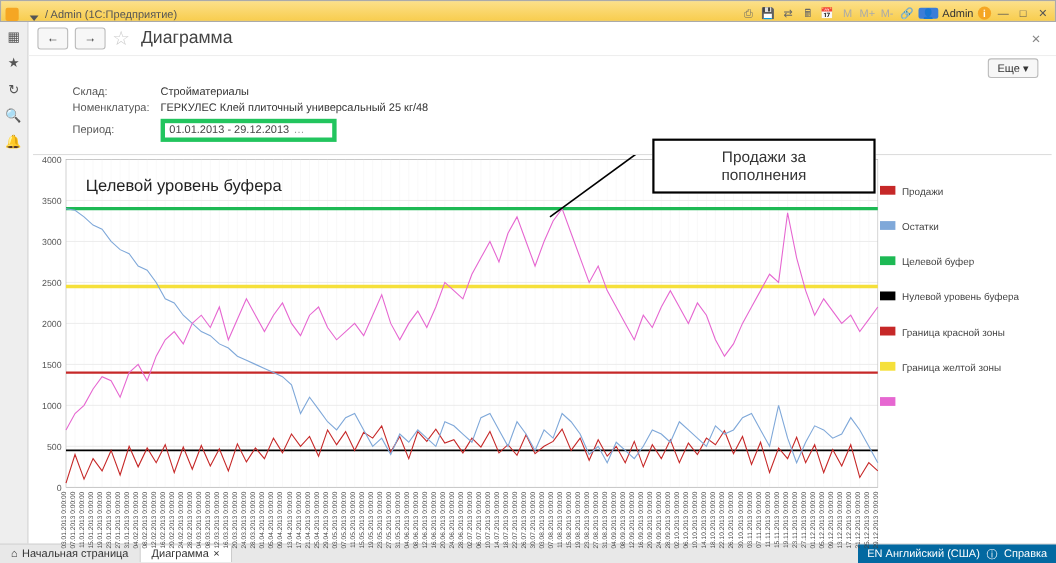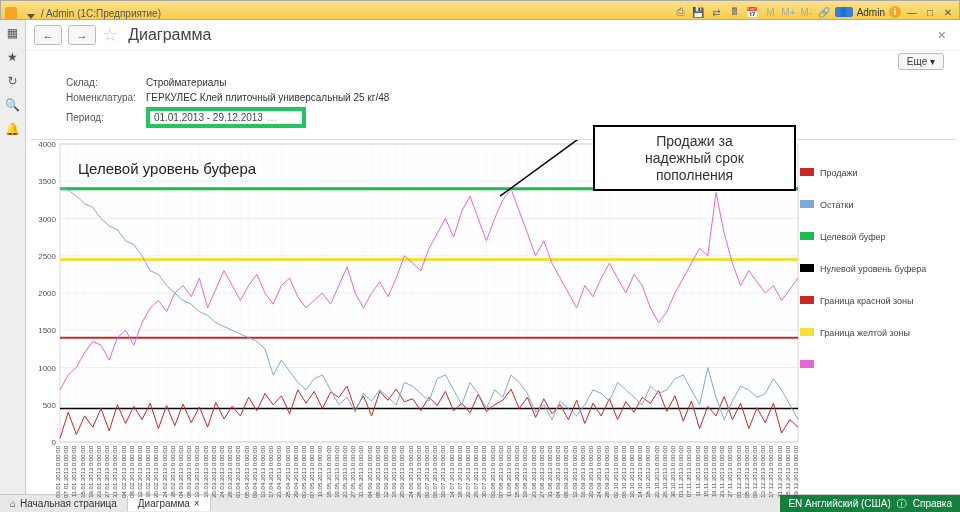--- a/index.html
+++ b/index.html
@@ -35,21 +35,21 @@
   .legend { position: absolute; right: 6px; top: 28px; width: 150px; font-size: 9px; color: #444; }
   .legend-item { display: flex; align-items: flex-start; gap: 6px; margin-bottom: 22px; }
   .legend-sw { width: 14px; height: 8px; }
   .ann-box { position: absolute; border: 2px solid #000; background: #fff; padding: 6px 10px; font-size: 14px; text-align: center; line-height: 1.2; }
   .ann-text { position: absolute; font-size: 15px; color: #222; }
   .bottom-tabs { height: 18px; background: #e8e8e8; border-top: 1px solid #ccc; display: flex; align-items: center; font-size: 10px; }
   .tab { padding: 2px 10px; border-right: 1px solid #ccc; display: flex; align-items: center; gap: 4px; cursor: pointer; }
   .tab.active { background: #fff; }
   .tab .home { font-size: 10px; }
   .tab .tx { font-size: 10px; }
-  .status-right { margin-left: auto; background: #15803d; color: #fff; padding: 2px 8px; font-size: 10px; display: flex; align-items: center; gap: 6px; }
+  .status-right { margin-left: auto; background: #0369a1; color: #fff; padding: 2px 8px; font-size: 10px; display: flex; align-items: center; gap: 6px; }
   .y-tick { font-size: 8px; fill: #555; text-anchor: end; }
   .x-tick { font-size: 6px; fill: #444; text-anchor: end; }
 </style>
 </head>
 <body>
 
 <div class="titlebar">
   <div class="app-icon"></div>
   <div class="dd"></div>
   <div class="title">/ Admin (1С:Предприятие)</div>
@@ -328,21 +328,20 @@
           <path d="M30 298.27500000000003 L38.2 272.2 L46.400000000000006 294.55 L54.6 275.925 L62.800000000000004 287.09999999999997 L71 268.47499999999997 L79.2 290.825 L87.4 264.75 L95.60000000000001 283.375 L103.8 266.24 L112 279.65000000000003 L120.2 263.26 L128.4 288.59 L136.6 265.495 L144.8 285.61 L153 264.005 L161.20000000000002 282.63 L169.4 266.985 L177.6 287.09999999999997 L185.8 262.515 L194 278.905 L202.2 266.24 L210.4 275.925 L218.6 257.29999999999995 L226.8 270.71 L235 253.57500000000002 L243.2 264.75 L251.4 255.81 L259.6 273.69 L267.8 249.85 L276 263.26 L284.2 251.33999999999997 L292.40000000000003 268.47499999999997 L300.59999999999997 252.085 L308.8 257.29999999999995 L317 246.125 L325.2 269.965 L333.4 255.81 L341.6 275.925 L349.8 251.33999999999997 L358 260.28 L366.2 249.105 L374.4 261.77 L382.6 258.78999999999996 L390.8 270.71 L399 257.29999999999995 L407.2 265.495 L415.40000000000003 251.33999999999997 L423.6 270.71 L431.79999999999995 263.26 L440 272.945 L448.2 254.32 L456.4 271.455 L464.6 264.75 L472.8 260.28 L481.00000000000006 249.105 L489.2 268.47499999999997 L497.4 257.29999999999995 L505.6 277.415 L513.8 258.78999999999996 L522 273.69 L530.2 264.75 L538.4 279.65000000000003 L546.6 260.28 L554.8000000000001 283.375 L563 263.26 L571.1999999999999 275.925 L579.4 258.78999999999996 L587.6 279.65000000000003 L595.8000000000001 261.77 L604 272.2 L612.1999999999999 257.29999999999995 L620.4 263.26 L628.6 250.595 L636.8 271.455 L645 255.81 L653.2 281.14 L661.4 261.02500000000003 L669.6 288.59 L677.8 266.24 L686 275.925 L694.2 256.555 L702.4 279.65000000000003 L710.6 263.26 L718.8 288.59 L727 267.73 L735.2 282.63 L743.4 263.26 L751.6 293.06 L759.8000000000001 279.65000000000003 L768 287.09999999999997 " fill="none" stroke="#c62828" stroke-width="1"></path>
           <path d="M30 48.70000000000001 L38.2 50.190000000000005 L46.400000000000006 56.15000000000001 L54.6 63.59999999999999 L62.800000000000004 67.32500000000002 L71 78.5 L79.2 85.95 L87.4 89.675 L95.60000000000001 100.84999999999998 L103.8 104.575 L112 115.75 L120.2 130.65000000000003 L128.4 134.375 L136.6 145.54999999999998 L144.8 153 L153 160.45000000000002 L161.20000000000002 164.17499999999998 L169.4 171.625 L177.6 175.35 L185.8 182.79999999999998 L194 186.525 L202.2 190.25 L210.4 193.975 L218.6 197.70000000000002 L226.8 201.42499999999998 L235 208.875 L243.2 234.95000000000002 L251.4 220.04999999999998 L259.6 231.225 L267.8 242.4 L276 249.85 L284.2 238.67499999999998 L292.40000000000003 234.95000000000002 L300.59999999999997 249.85 L308.8 264.75 L317 257.29999999999995 L325.2 272.2 L333.4 253.57500000000002 L341.6 261.02500000000003 L349.8 249.85 L358 257.29999999999995 L366.2 264.75 L374.4 242.4 L382.6 246.125 L390.8 253.57500000000002 L399 261.02500000000003 L407.2 238.67499999999998 L415.40000000000003 234.95000000000002 L423.6 249.85 L431.79999999999995 264.75 L440 242.4 L448.2 253.57500000000002 L456.4 268.47499999999997 L464.6 249.85 L472.8 257.29999999999995 L481.00000000000006 234.95000000000002 L489.2 242.4 L497.4 253.57500000000002 L505.6 272.2 L513.8 264.75 L522 279.65000000000003 L530.2 261.02500000000003 L538.4 268.47499999999997 L546.6 275.925 L554.8000000000001 264.75 L563 249.85 L571.1999999999999 253.57500000000002 L579.4 261.02500000000003 L587.6 242.4 L595.8000000000001 249.85 L604 257.29999999999995 L612.1999999999999 264.75 L620.4 246.125 L628.6 253.57500000000002 L636.8 249.85 L645 238.67499999999998 L653.2 234.95000000000002 L661.4 249.85 L669.6 264.75 L677.8 227.5 L686 257.29999999999995 L694.2 279.65000000000003 L702.4 261.02500000000003 L710.6 246.125 L718.8 249.85 L727 257.29999999999995 L735.2 253.57500000000002 L743.4 238.67499999999998 L751.6 249.85 L759.8000000000001 264.75 L768 279.65000000000003 " fill="none" stroke="#7fa8d9" stroke-width="1"></path>
           <path d="M30 249.85 L38.2 234.95000000000002 L46.400000000000006 227.5 L54.6 212.6 L62.800000000000004 201.42499999999998 L71 205.15 L79.2 220.04999999999998 L87.4 197.70000000000002 L95.60000000000001 190.25 L103.8 205.15 L112 182.79999999999998 L120.2 167.9 L128.4 160.45000000000002 L136.6 171.625 L144.8 153 L153 145.54999999999998 L161.20000000000002 156.725 L169.4 138.1 L177.6 167.9 L185.8 149.275 L194 130.65000000000003 L202.2 145.54999999999998 L210.4 160.45000000000002 L218.6 145.54999999999998 L226.8 134.375 L235 153 L243.2 164.17499999999998 L251.4 145.54999999999998 L259.6 138.1 L267.8 156.725 L276 167.9 L284.2 160.45000000000002 L292.40000000000003 153 L300.59999999999997 164.17499999999998 L308.8 145.54999999999998 L317 126.925 L325.2 153 L333.4 167.9 L341.6 153 L349.8 141.82500000000002 L358 156.725 L366.2 138.1 L374.4 115.75 L382.6 123.2 L390.8 130.65000000000003 L399 108.3 L407.2 93.40000000000002 L415.40000000000003 78.5 L423.6 97.125 L431.79999999999995 71.05 L440 56.15000000000001 L448.2 78.5 L456.4 100.84999999999998 L464.6 78.5 L472.8 59.875 L481.00000000000006 48.70000000000001 L489.2 71.05 L497.4 93.40000000000002 L505.6 115.75 L513.8 100.84999999999998 L522 123.2 L530.2 138.1 L538.4 153 L546.6 167.9 L554.8000000000001 145.54999999999998 L563 156.725 L571.1999999999999 138.1 L579.4 123.2 L587.6 138.1 L595.8000000000001 153 L604 134.375 L612.1999999999999 145.54999999999998 L620.4 167.9 L628.6 182.79999999999998 L636.8 171.625 L645 153 L653.2 138.1 L661.4 123.2 L669.6 108.3 L677.8 115.75 L686 52.42499999999999 L694.2 93.40000000000002 L702.4 123.2 L710.6 145.54999999999998 L718.8 130.65000000000003 L727 141.82500000000002 L735.2 153 L743.4 145.54999999999998 L751.6 160.45000000000002 L759.8000000000001 149.275 L768 138.1 " fill="none" stroke="#e667d1" stroke-width="1"></path>
           <line x1="470" y1="56.15000000000001" x2="610" y2="-46" stroke="#000" stroke-width="1.5"></line>
         </svg>
 
       <div class="ann-text" style="left:48px;top:20px;">Целевой уровень буфера</div>
 
       <div class="ann-box" style="right:160px;top:-60px;width:203px;margin-top:45px;">
         <div>Продажи за</div>
-        <div>надежный срок</div>
         <div>пополнения</div>
       </div>
 
       <div class="legend" id="legend">
           <div class="legend-item">
             <div class="legend-sw" style="background: rgb(198, 40, 40);"></div>
             <span>Продажи</span>
           </div>
           <div class="legend-item">
             <div class="legend-sw" style="background: rgb(127, 168, 217);"></div>

